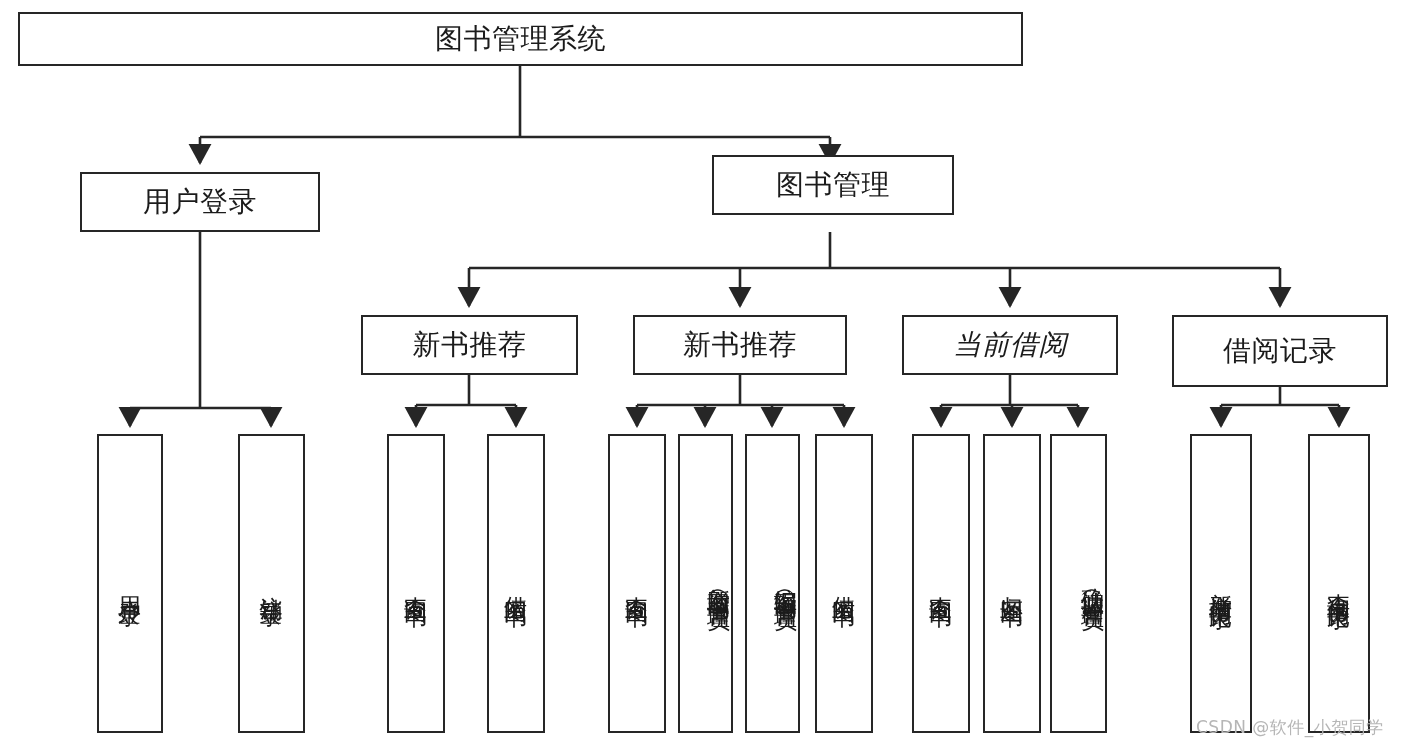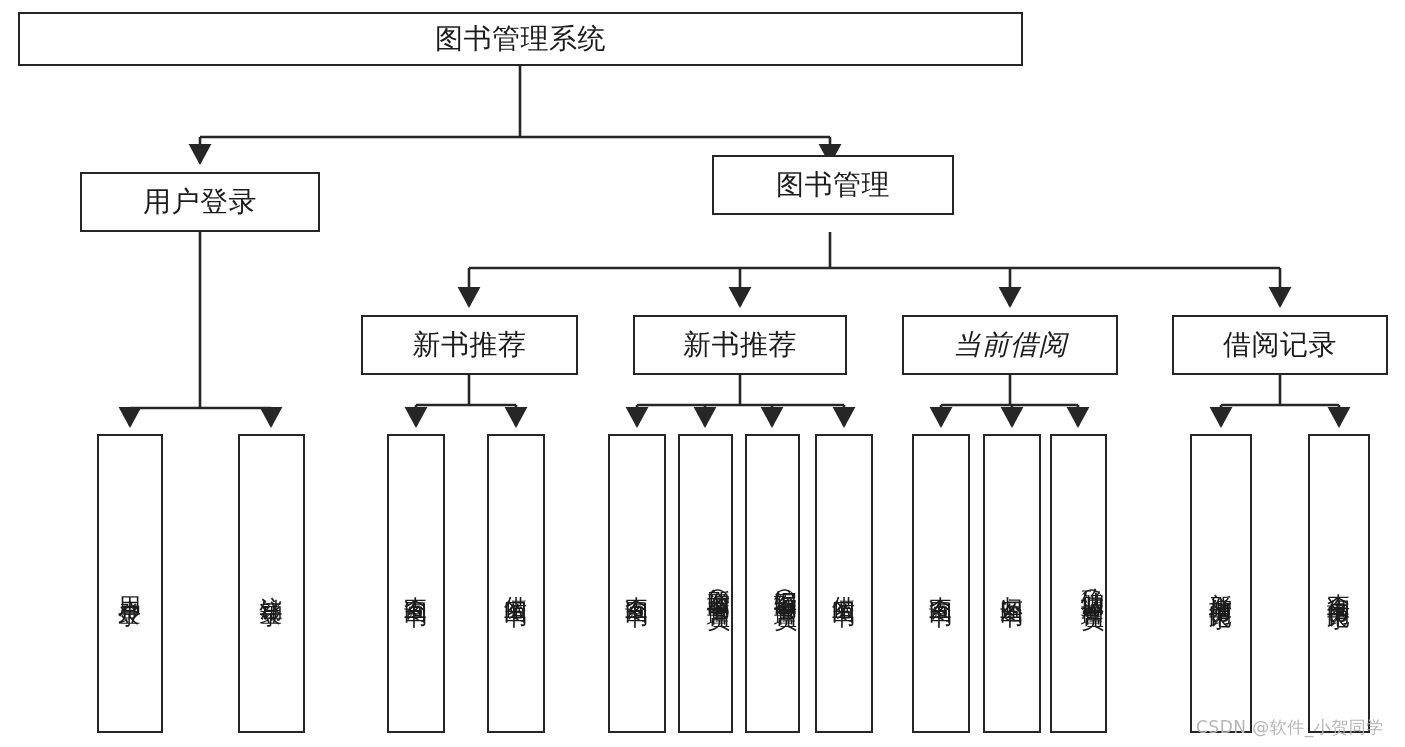--- a/index.html
+++ b/index.html
@@ -117,21 +117,21 @@
   </svg>
 
   <div class="node node-h" style="left: 18px; top: 12px; width: 1005px; height: 54px;">图书管理系统</div>
 
   <div class="node node-h" style="left: 80px; top: 172px; width: 240px; height: 60px;">用户登录</div>
   <div class="node node-h" style="left: 712px; top: 155px; width: 242px; height: 60px;">图书管理</div>
 
   <div class="node node-h" style="left: 361px; top: 315px; width: 217px; height: 60px;">新书推荐</div>
   <div class="node node-h" style="left: 633px; top: 315px; width: 214px; height: 60px;">新书推荐</div>
   <div class="node node-h" style="left: 902px; top: 315px; width: 216px; height: 60px; font-style: italic;">当前借阅</div>
-  <div class="node node-h" style="left: 1172px; top: 315px; width: 216px; height: 60px;">借阅记录</div>
+  <div class="node node-h" style="left: 1172px; top: 315px; width: 216px; height: 72px;">借阅记录</div>
 
   <div class="node node-v" style="left: 97px; top: 434px; width: 66px; height: 299px;">用户登录</div>
   <div class="node node-v" style="left: 238px; top: 434px; width: 67px; height: 299px;">注销登录</div>
   <div class="node node-v" style="left: 387px; top: 434px; width: 58px; height: 299px;">查询图书</div>
   <div class="node node-v" style="left: 487px; top: 434px; width: 58px; height: 299px;">借阅图书</div>
   <div class="node node-v" style="left: 608px; top: 434px; width: 58px; height: 299px;">查询图书</div>
   <div class="node node-v align-top" style="left: 678px; top: 434px; width: 55px; height: 299px;">新增图书（管理员）</div>
   <div class="node node-v align-top" style="left: 745px; top: 434px; width: 55px; height: 299px;">编辑图书（管理员）</div>
   <div class="node node-v" style="left: 815px; top: 434px; width: 58px; height: 299px;">借阅图书</div>
   <div class="node node-v" style="left: 912px; top: 434px; width: 58px; height: 299px;">查询图书</div>

